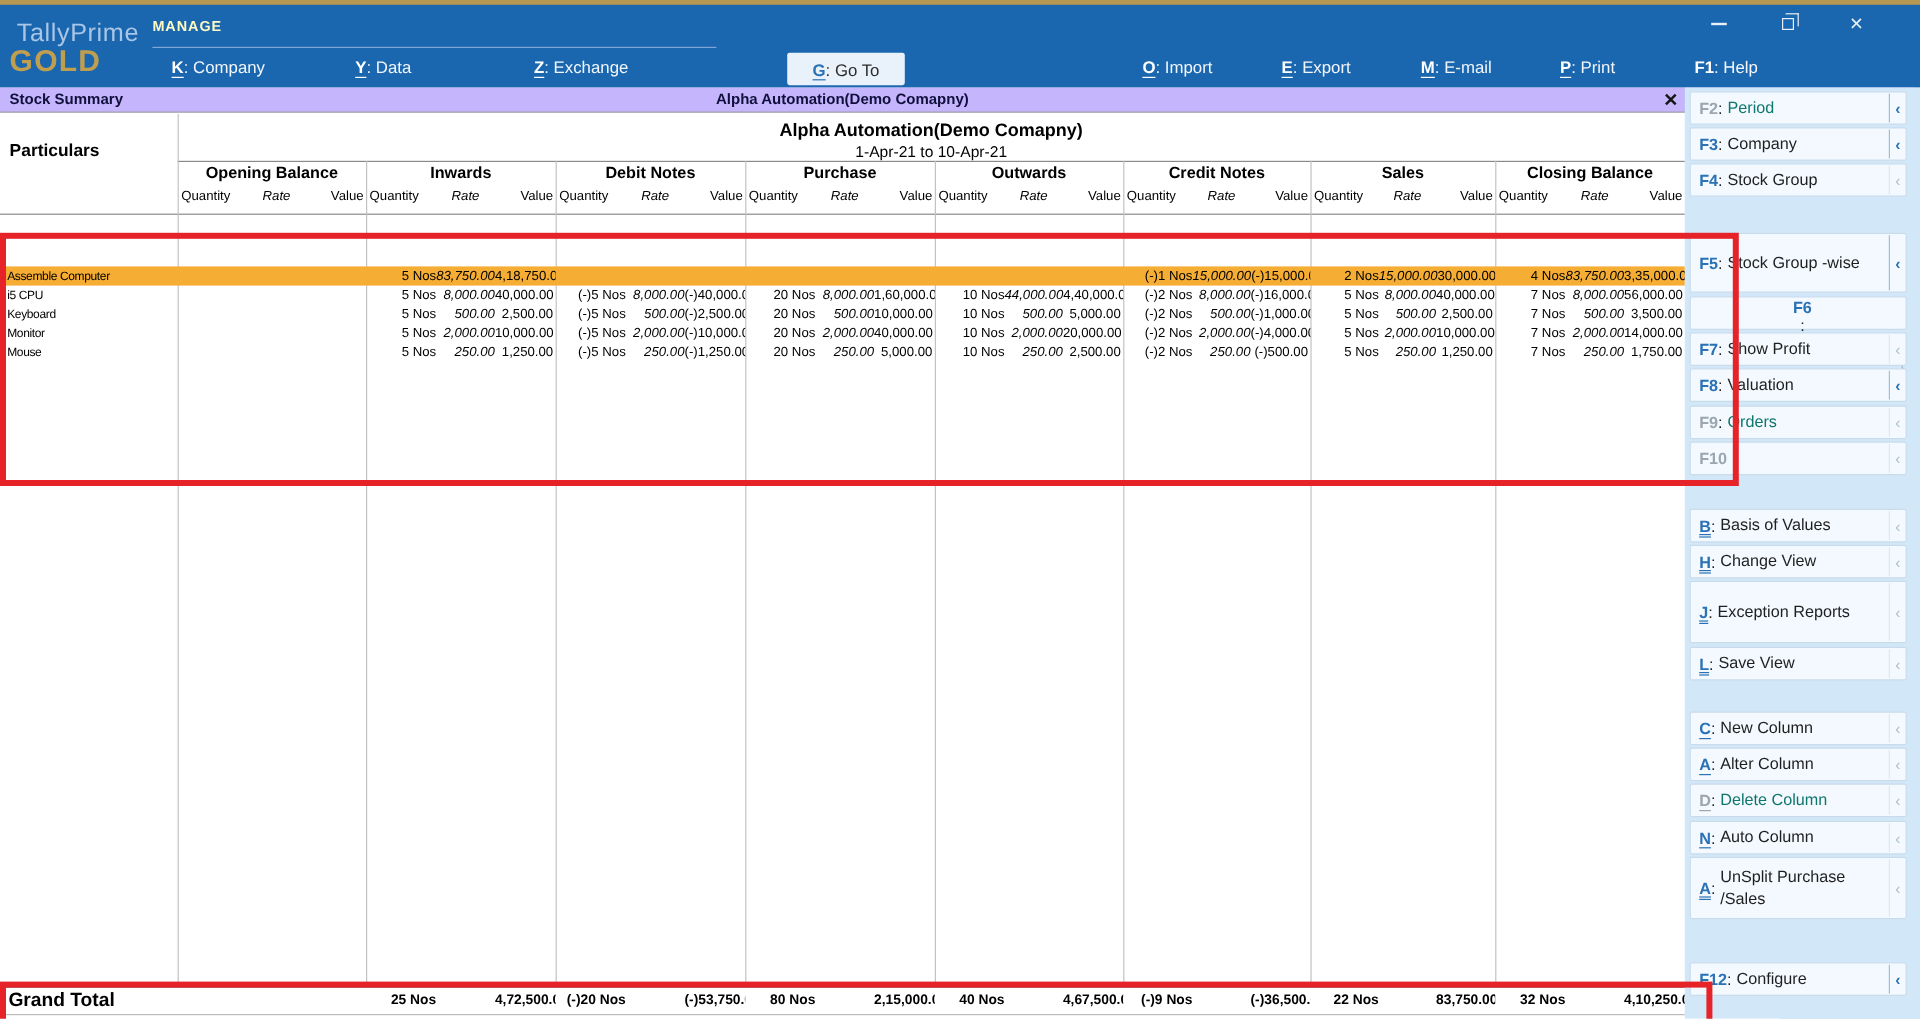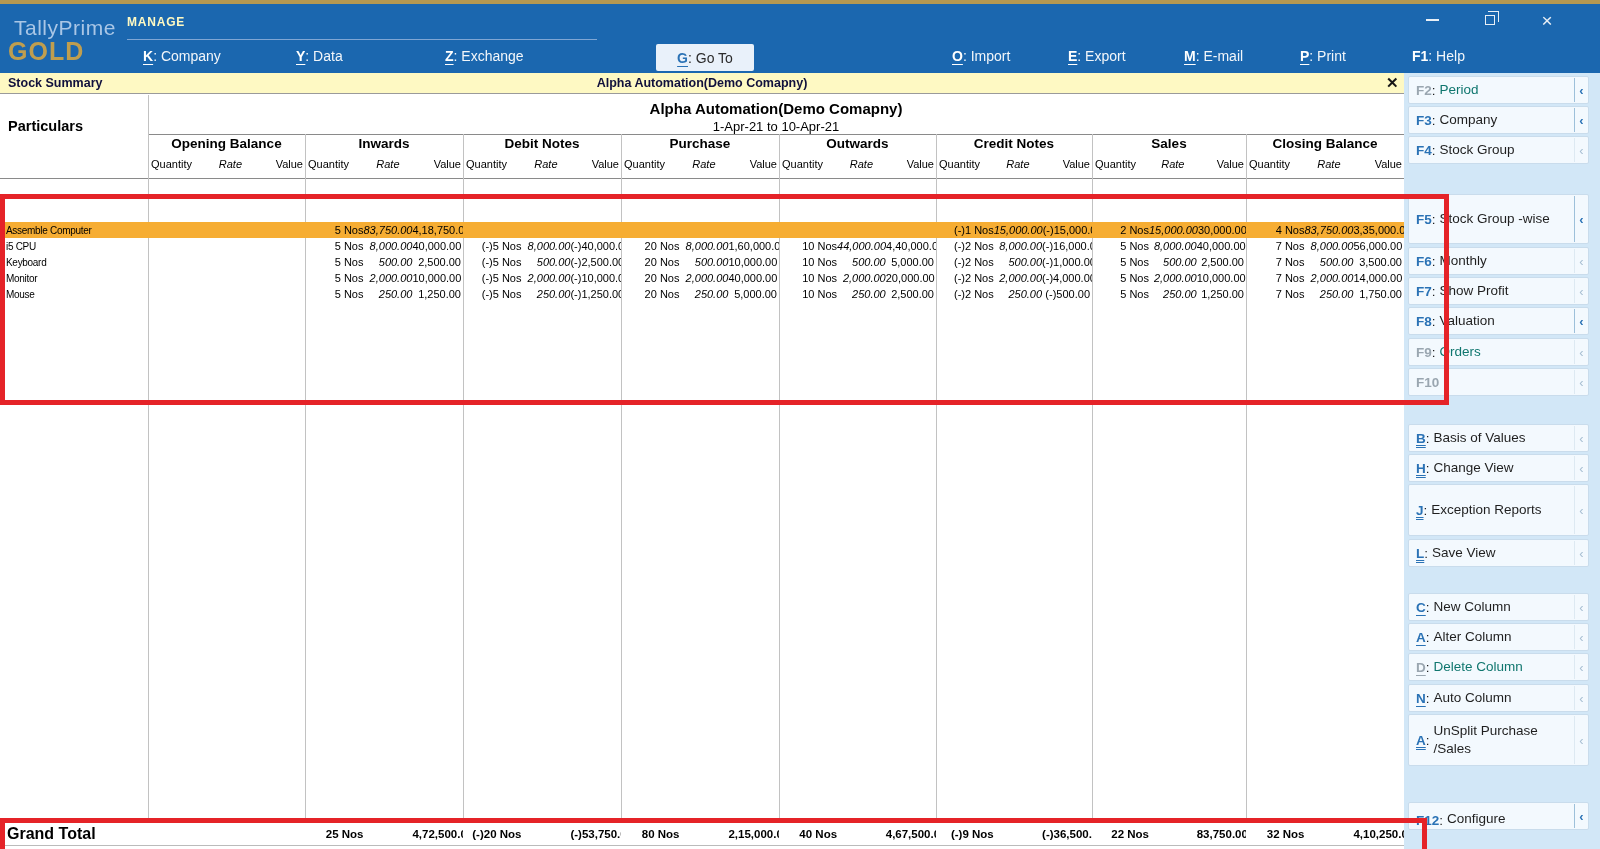--- a/index.html
+++ b/index.html
@@ -20,21 +20,21 @@
     display:flex;align-items:center;justify-content:center;font-size:14px;color:#2b2b2b;cursor:default}
   #goto-btn .key{color:#2a72b5;font-weight:bold}
   .winctl{position:absolute;top:4px;height:24px;width:40px;display:flex;align-items:center;justify-content:center;color:#e9eff6}
   #win-min{left:1412px}#win-rest{left:1470px}#win-close{left:1527px}
   .minbar{width:13px;height:2px;background:#e9eff6}
   .restsq{width:10px;height:10px;border:1.6px solid #e9eff6;position:relative;background:transparent}
   .restsq:before{content:"";position:absolute;left:2px;top:-5px;width:10px;height:10px;border:1.6px solid #e9eff6;border-bottom:none;border-left:none}
   #win-close span{font-size:19px;line-height:19px}
 
   
-  #reportbar{position:absolute;left:0;top:73px;width:1595px;height:21px;background:#fef9c3;border-bottom:1px solid #9a9a9a}
+  #reportbar{position:absolute;left:0;top:73px;width:1595px;height:21px;background:#c4b5fd;border-bottom:1px solid #9a9a9a}
   #reportbar .rb-title{position:absolute;left:8px;top:3px;font-size:12.5px;font-weight:bold;color:#10103c}
   #reportbar .rb-company{position:absolute;left:0;top:3px;width:1404px;text-align:center;font-size:12.5px;font-weight:bold;color:#10103c}
   #reportbar .rb-close{position:absolute;left:1386px;top:1px;font-size:15px;font-weight:bold;color:#151515}
 
   
   #main{position:absolute;left:0;top:94px;width:1404px;height:755px;background:#fff}
   .rpt-title{position:absolute;left:148px;top:6px;width:1256px;text-align:center;font-size:15px;font-weight:bold;color:#000}
   .rpt-period{position:absolute;left:148px;top:25px;width:1256px;text-align:center;font-size:13px;color:#000}
   .particulars{position:absolute;left:8px;top:24px;font-size:14.5px;font-weight:bold;color:#000}
 
@@ -455,34 +455,34 @@
         <span class="v">4,10,250.00</span>
       </div>
     </div>
 </div>
 
 <div id="sidebar">
     <div class="sbtn disabled strong" style="top: 3px; height: 28px;"><span class="skey">F2</span>:<span class="slabel">Period</span><span class="chev">‹</span></div>
     <div class="sbtn strong" style="top: 33px; height: 28px;"><span class="skey">F3</span>:<span class="slabel">Company</span><span class="chev">‹</span></div>
     <div class="sbtn" style="top: 63px; height: 28px;"><span class="skey">F4</span>:<span class="slabel">Stock Group</span><span class="chev">‹</span></div>
     <div class="sbtn strong" style="top: 121px; height: 50px;"><span class="skey">F5</span>:<span class="slabel">Stock Group -wise</span><span class="chev">‹</span></div>
-    <div class="sbtn" style="top: 174px; height: 28px;"><span class="skey">F6</span>:<span class="slabel">Monthly</span><span class="chev">‹</span></div>
+    <div class="sbtn" style="top: 174px; height: 28px; flex-direction: column;"><span class="skey">F6</span>:<span class="slabel">Monthly</span><span class="chev">‹</span></div>
     <div class="sbtn" style="top: 204px; height: 28px;"><span class="skey">F7</span>:<span class="slabel">Show Profit</span><span class="chev">‹</span></div>
     <div class="sbtn strong" style="top: 234px; height: 28px;"><span class="skey">F8</span>:<span class="slabel">Valuation</span><span class="chev">‹</span></div>
     <div class="sbtn disabled" style="top: 265px; height: 28px;"><span class="skey">F9</span>:<span class="slabel">Orders</span><span class="chev">‹</span></div>
     <div class="sbtn disabled" style="top: 295px; height: 28px;">
       <span class="skey">F10</span>
       <span class="chev">‹</span>
     </div>
     <div class="sbtn" style="top: 351px; height: 28px;"><span class="skey u2">B</span>:<span class="slabel">Basis of Values</span><span class="chev">‹</span></div>
     <div class="sbtn" style="top: 381px; height: 28px;"><span class="skey u2">H</span>:<span class="slabel">Change View</span><span class="chev">‹</span></div>
     <div class="sbtn" style="top: 411px; height: 52px;"><span class="skey u2">J</span>:<span class="slabel">Exception Reports</span><span class="chev">‹</span></div>
     <div class="sbtn" style="top: 466px; height: 28px;"><span class="skey u2">L</span>:<span class="slabel">Save View</span><span class="chev">‹</span></div>
     <div class="sbtn" style="top: 520px; height: 28px;"><span class="skey u1">C</span>:<span class="slabel">New Column</span><span class="chev">‹</span></div>
     <div class="sbtn" style="top: 550px; height: 28px;"><span class="skey u1">A</span>:<span class="slabel">Alter Column</span><span class="chev">‹</span></div>
     <div class="sbtn disabled" style="top: 580px; height: 28px;"><span class="skey u1">D</span>:<span class="slabel">Delete Column</span><span class="chev">‹</span></div>
     <div class="sbtn" style="top: 611px; height: 28px;"><span class="skey u1">N</span>:<span class="slabel">Auto Column</span><span class="chev">‹</span></div>
     <div class="sbtn" style="top: 641px; height: 52px;"><span class="skey u2">A</span>:<span class="slabel">UnSplit Purchase /Sales</span><span class="chev">‹</span></div>
-    <div class="sbtn strong" style="top: 729px; height: 28px; align-items: flex-end;"><span class="skey">F12</span>:<span class="slabel">Configure</span><span class="chev">‹</span></div>
+    <div class="sbtn strong" style="top: 729px; height: 28px;"><span class="skey">F12</span>:<span class="slabel">Configure</span><span class="chev">‹</span></div>
   </div>
 
 <div id="red1" class="redbox"></div>
 <div id="red2" class="redbox"></div>
 
 </body></html>

